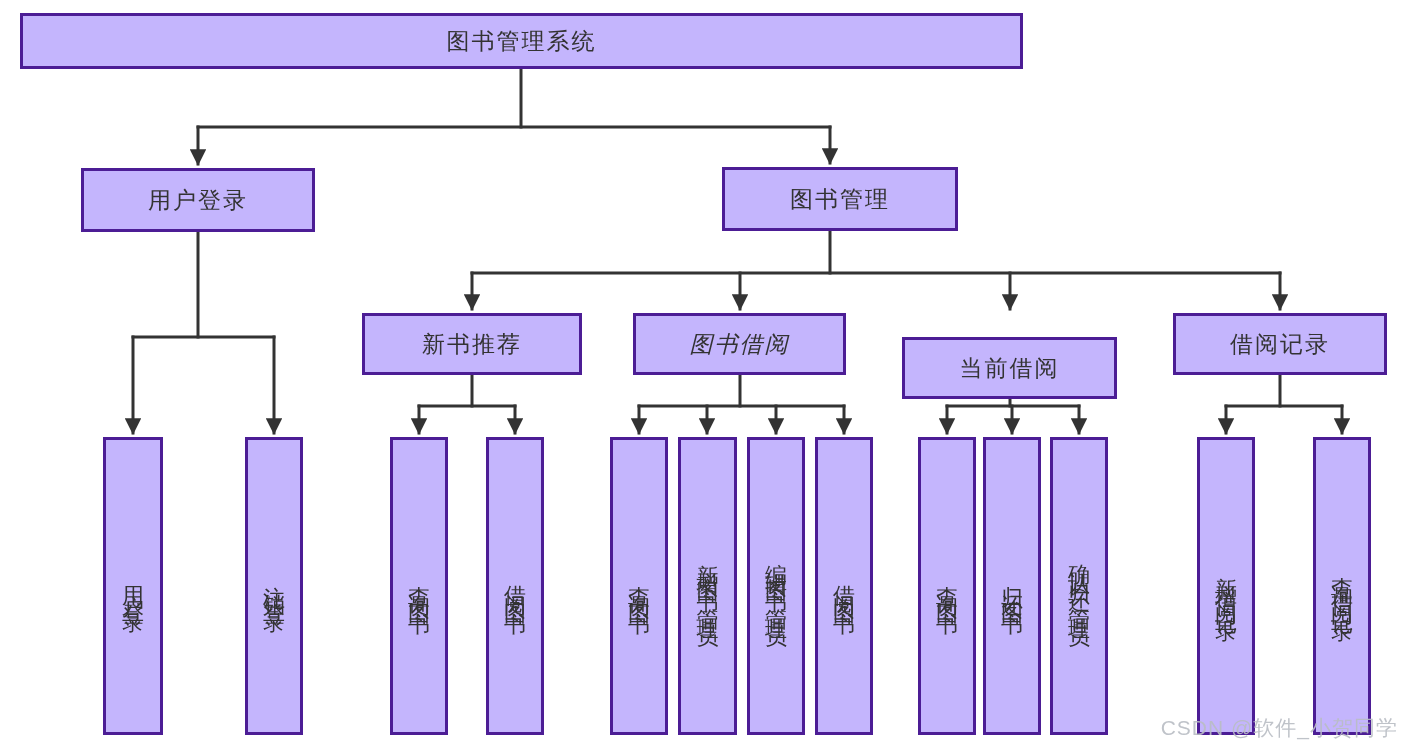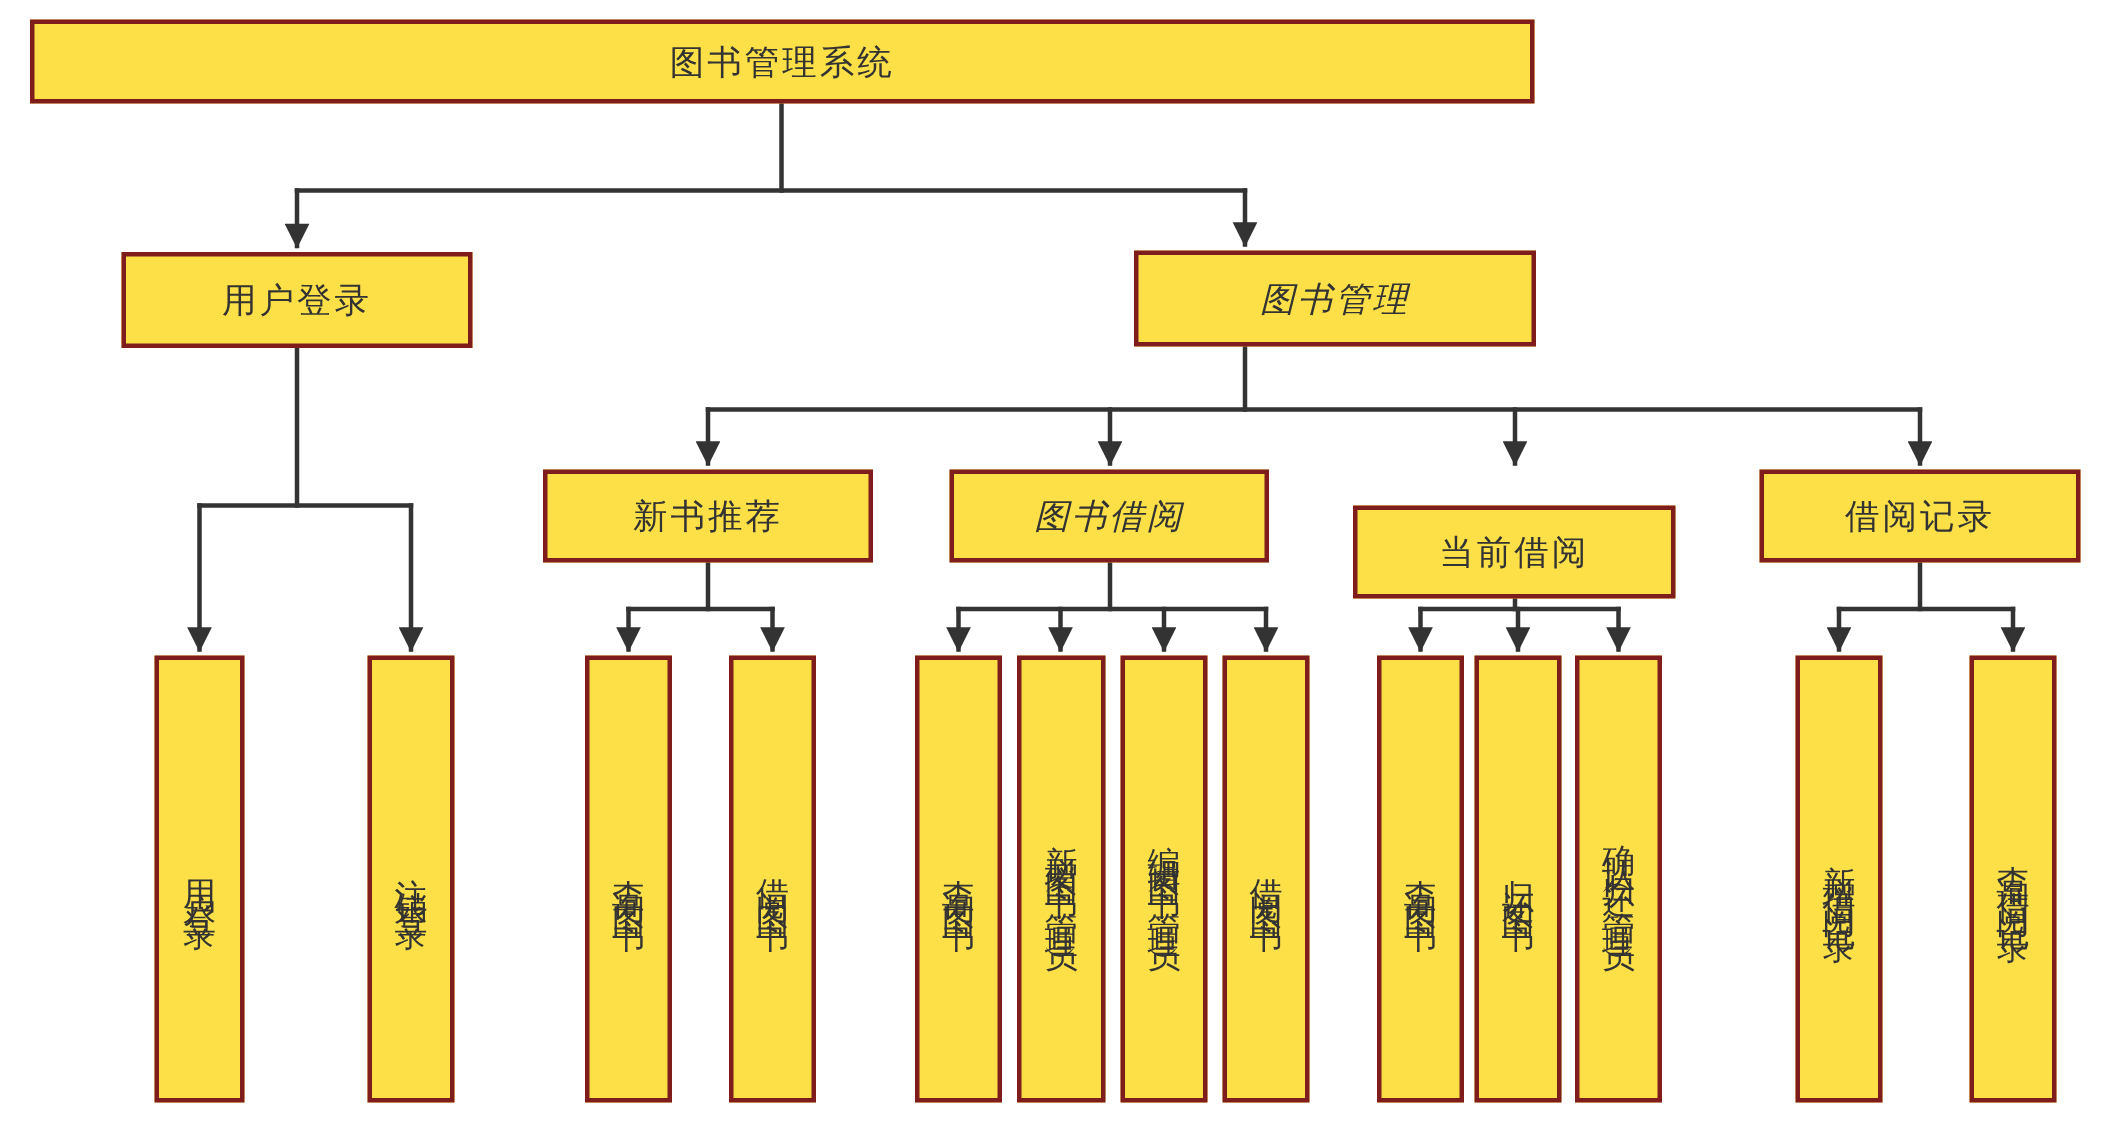--- a/index.html
+++ b/index.html
@@ -13,22 +13,22 @@
   }
   svg.connectors {
     position: absolute;
     left: 0; top: 0;
     width: 1405px; height: 747px;
     z-index: 1;
   }
   .box {
     position: absolute;
     box-sizing: border-box;
-    border: 3px solid #7f1d1d;
-    background: #fde047;
+    border: 3px solid #4c1d95;
+    background: #c4b5fd;
     display: flex;
     align-items: center;
     justify-content: center;
     color: #333333;
     z-index: 2;
   }
   .h-label {
     font-size: 23px;
     letter-spacing: 2px;
     white-space: nowrap;
@@ -38,21 +38,21 @@
     writing-mode: vertical-rl;
     text-orientation: mixed;
     font-size: 22px;
     letter-spacing: 9px;
     white-space: nowrap;
     color: #333333;
   }
   
   .root-box      { left: 20px;   top: 13px;  width: 1003px; height: 56px; }
   .lv2-a         { left: 81px;   top: 168px; width: 234px;  height: 64px; }
-  .lv2-b         { left: 756px;  top: 167px; width: 268px;  height: 64px; font-style: italic; }
+  .lv2-b         { left: 722px;  top: 167px; width: 236px;  height: 64px; }
   .lv3-a         { left: 362px;  top: 313px; width: 220px;  height: 62px; text-align: center; }
   .lv3-b         { left: 633px;  top: 313px; width: 213px;  height: 62px; font-style: italic; }
   .lv3-c         { left: 902px;  top: 313px; width: 215px;  height: 62px; margin-top: 24px; }
   .lv3-d         { left: 1173px; top: 313px; width: 214px;  height: 62px; }
   .leaf          { top: 437px; width: 58px; height: 298px; }
   .leaf-1  { left: 103px;  width: 60px; }
   .leaf-2  { left: 245px; }
   .leaf-3  { left: 390px; }
   .leaf-4  { left: 486px; }
   .leaf-5  { left: 610px; }
@@ -192,14 +192,15 @@
     <span class="v-label">确认归还（管理员）</span>
   </div>
 
   <div class="box leaf leaf-12">
     <span class="v-label">新增借阅记录</span>
   </div>
   <div class="box leaf leaf-13">
     <span class="v-label">查询借阅记录</span>
   </div>
 
+  <div class="watermark">CSDN @软件_小贺同学</div>
 
 </div>
 
 </body></html>

